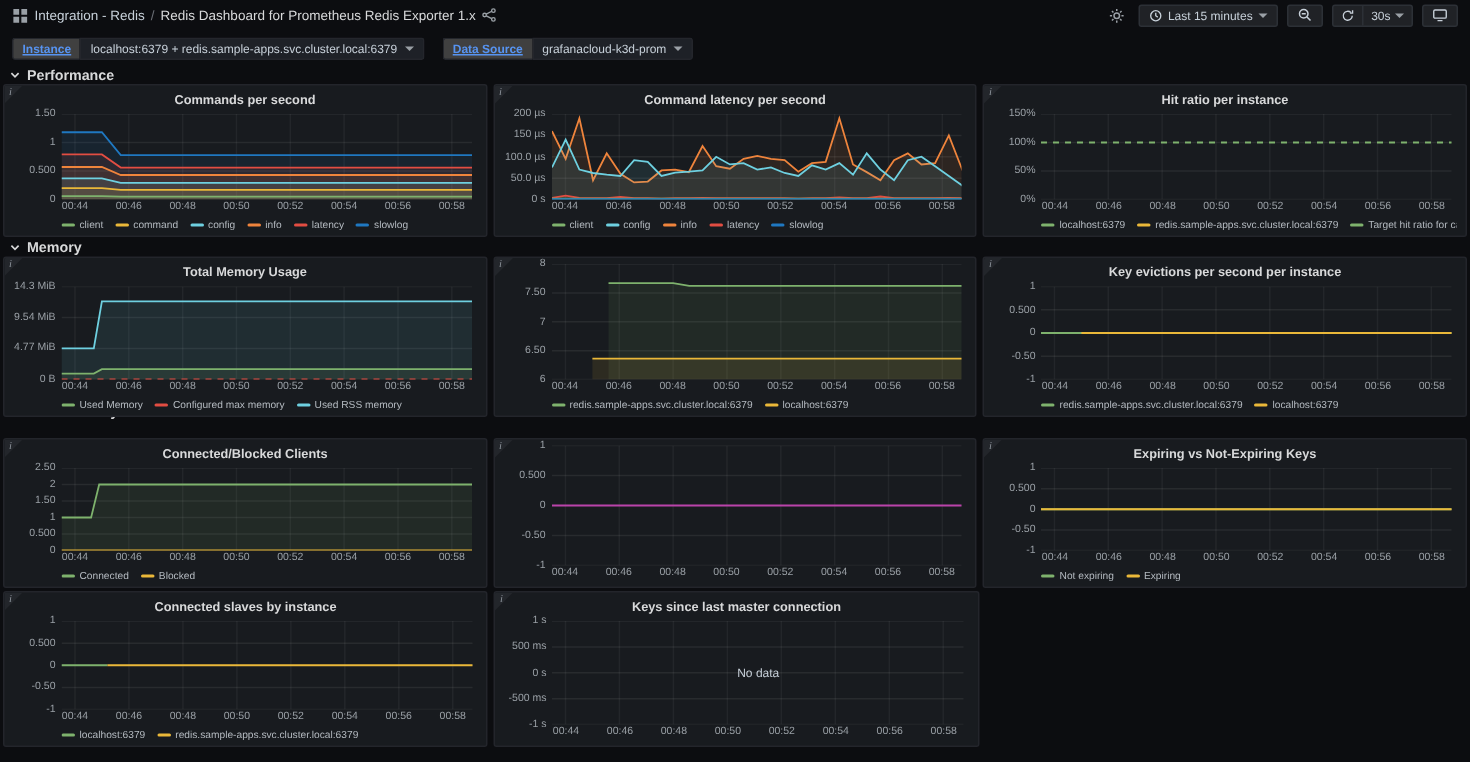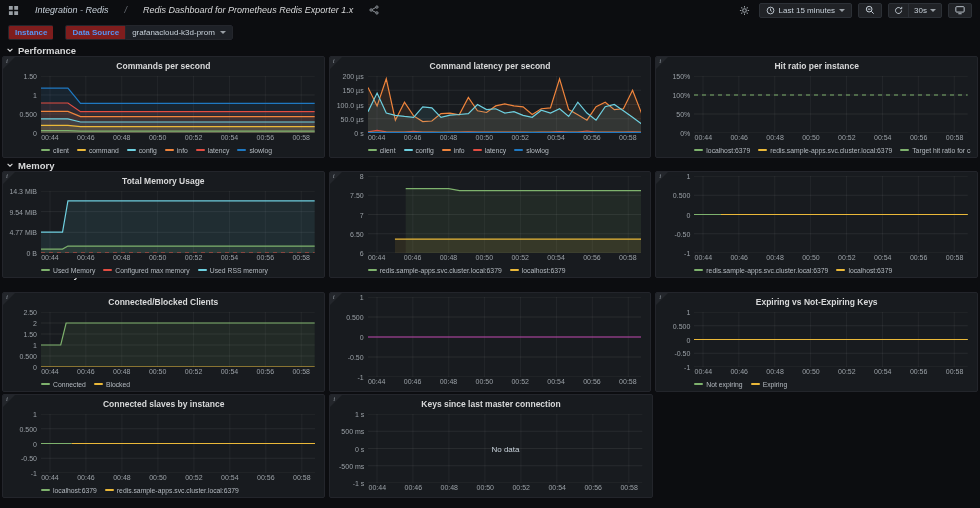--- a/index.html
+++ b/index.html
@@ -1,36 +1,36 @@
 <!DOCTYPE html>
 <html><head>
 <meta charset="utf-8">
 <style>
   html,body{margin:0;padding:0;background:#0c0d10;}
   body{width:980px;height:508px;font-family:"Liberation Sans",sans-serif;-webkit-font-smoothing:antialiased;}
   #app{position:relative;width:980px;height:508px;overflow:hidden;background:#0c0d10;color:#c7d0d9;}
 
   
   .navbar{position:absolute;top:0;left:0;right:0;height:20px;display:flex;justify-content:space-between;align-items:center;padding:0 8px;box-sizing:border-box;}
-  .nav-left{display:flex;align-items:center;gap:16px;font-size:9px;font-style:italic;}
+  .nav-left{display:flex;align-items:center;gap:4px;font-size:9px;}
   .crumb-folder{color:#c7d0d9;cursor:pointer;}
   .crumb-sep{color:#6c7077;}
   .crumb-title{color:#d8d9da;}
   .nav-right{display:flex;align-items:center;gap:6px;}
   .nav-iconbtn{display:flex;align-items:center;justify-content:center;width:16px;height:15px;color:#9aa0a6;cursor:pointer;}
   .nav-btn{display:flex;align-items:center;gap:4px;background:#202226;border:1px solid #2c3036;border-radius:2px;height:15px;padding:0 6px;color:#c7d0d9;font-size:8px;cursor:pointer;box-sizing:border-box;}
   .nav-group{display:flex;align-items:center;background:#202226;border:1px solid #2c3036;border-radius:2px;height:15px;box-sizing:border-box;}
   .nav-group .seg{display:flex;align-items:center;gap:3px;padding:0 5px;font-size:8px;color:#c7d0d9;height:100%;cursor:pointer;}
   .nav-group .seg + .seg{border-left:1px solid #2c3036;}
   .caret{width:0;height:0;border-left:3px solid transparent;border-right:3px solid transparent;border-top:3.5px solid #9aa0a6;display:inline-block;}
 
   
   .submenu{position:absolute;top:21px;left:0;right:0;height:22px;display:flex;align-items:center;gap:12px;padding:0 8px;}
   .var-chip{display:flex;height:15px;font-size:8px;border-radius:2px;overflow:hidden;}
-  .var-label{display:flex;align-items:center;padding:0 6px;background:#7f1d1d;color:#5794f2;font-weight:600;border:1px solid #24262c;border-right:none;border-radius:2px 0 0 2px;}
+  .var-label{display:flex;align-items:center;padding:0 6px;background:#404040;color:#5794f2;font-weight:600;border:1px solid #24262c;border-right:none;border-radius:2px 0 0 2px;text-decoration:underline;}
   .var-value{display:flex;align-items:center;gap:5px;padding:0 6px;background:#1e2127;color:#c7d0d9;border:1px solid #24262c;border-radius:0 2px 2px 0;cursor:pointer;}
 
   
   .row-head{position:absolute;left:6px;height:12px;display:flex;align-items:center;gap:4px;font-size:9.5px;font-weight:700;color:#d8d9da;cursor:pointer;}
 
   
   .panel-row{position:absolute;left:2px;right:2px;display:flex;gap:4px;}
   .panel{flex:1;position:relative;background:#181b1f;border:1px solid #23252b;border-radius:2px;display:flex;flex-direction:column;overflow:hidden;box-sizing:border-box;}
   .panel-spacer{flex:1;}
   .corner{position:absolute;top:0;left:0;width:0;height:0;border-top:12px solid #23262b;border-right:12px solid transparent;}
@@ -119,20 +119,24 @@
               <path d="M4 10.5h4"></path>
             </svg>
         </span>
       </span>
     </div>
   </header>
 
   <div class="submenu">
     <div class="var-chip">
       <span class="var-label">Instance</span>
+      <span class="var-value">
+        <span>localhost:6379 + redis.sample-apps.svc.cluster.local:6379</span>
+        <span class="caret"></span>
+      </span>
     </div>
     <div class="var-chip">
       <span class="var-label">Data Source</span>
       <span class="var-value">
         <span>grafanacloud-k3d-prom</span>
         <span class="caret"></span>
       </span>
     </div>
   </div>
 
@@ -458,20 +462,21 @@
           </span>
           <span class="legend-item">
             <span class="legend-swatch" style="background: rgb(234, 184, 57);"></span>
             <span class="legend-label">localhost:6379</span>
           </span>
         </div>
       </div>
     <div class="panel">
         <div class="corner"></div>
         <span class="corner-i">i</span>
+        <div class="panel-title">Key evictions per second per instance</div>
         <div class="chart-wrap">
           <span class="ytick" style="top: 0%;">1</span>
           <span class="ytick" style="top: 25%;">0.500</span>
           <span class="ytick" style="top: 50%;">0</span>
           <span class="ytick" style="top: 75%;">-0.50</span>
           <span class="ytick" style="top: 100%;">-1</span>
           <svg viewBox="0 0 100 100" preserveAspectRatio="none">
             <g>
               <line x1="0" x2="100" y1="0.00" y2="0.00" stroke="rgba(255,255,255,0.07)" vector-effect="non-scaling-stroke"></line>
               <line x1="0" x2="100" y1="25.00" y2="25.00" stroke="rgba(255,255,255,0.07)" vector-effect="non-scaling-stroke"></line>

